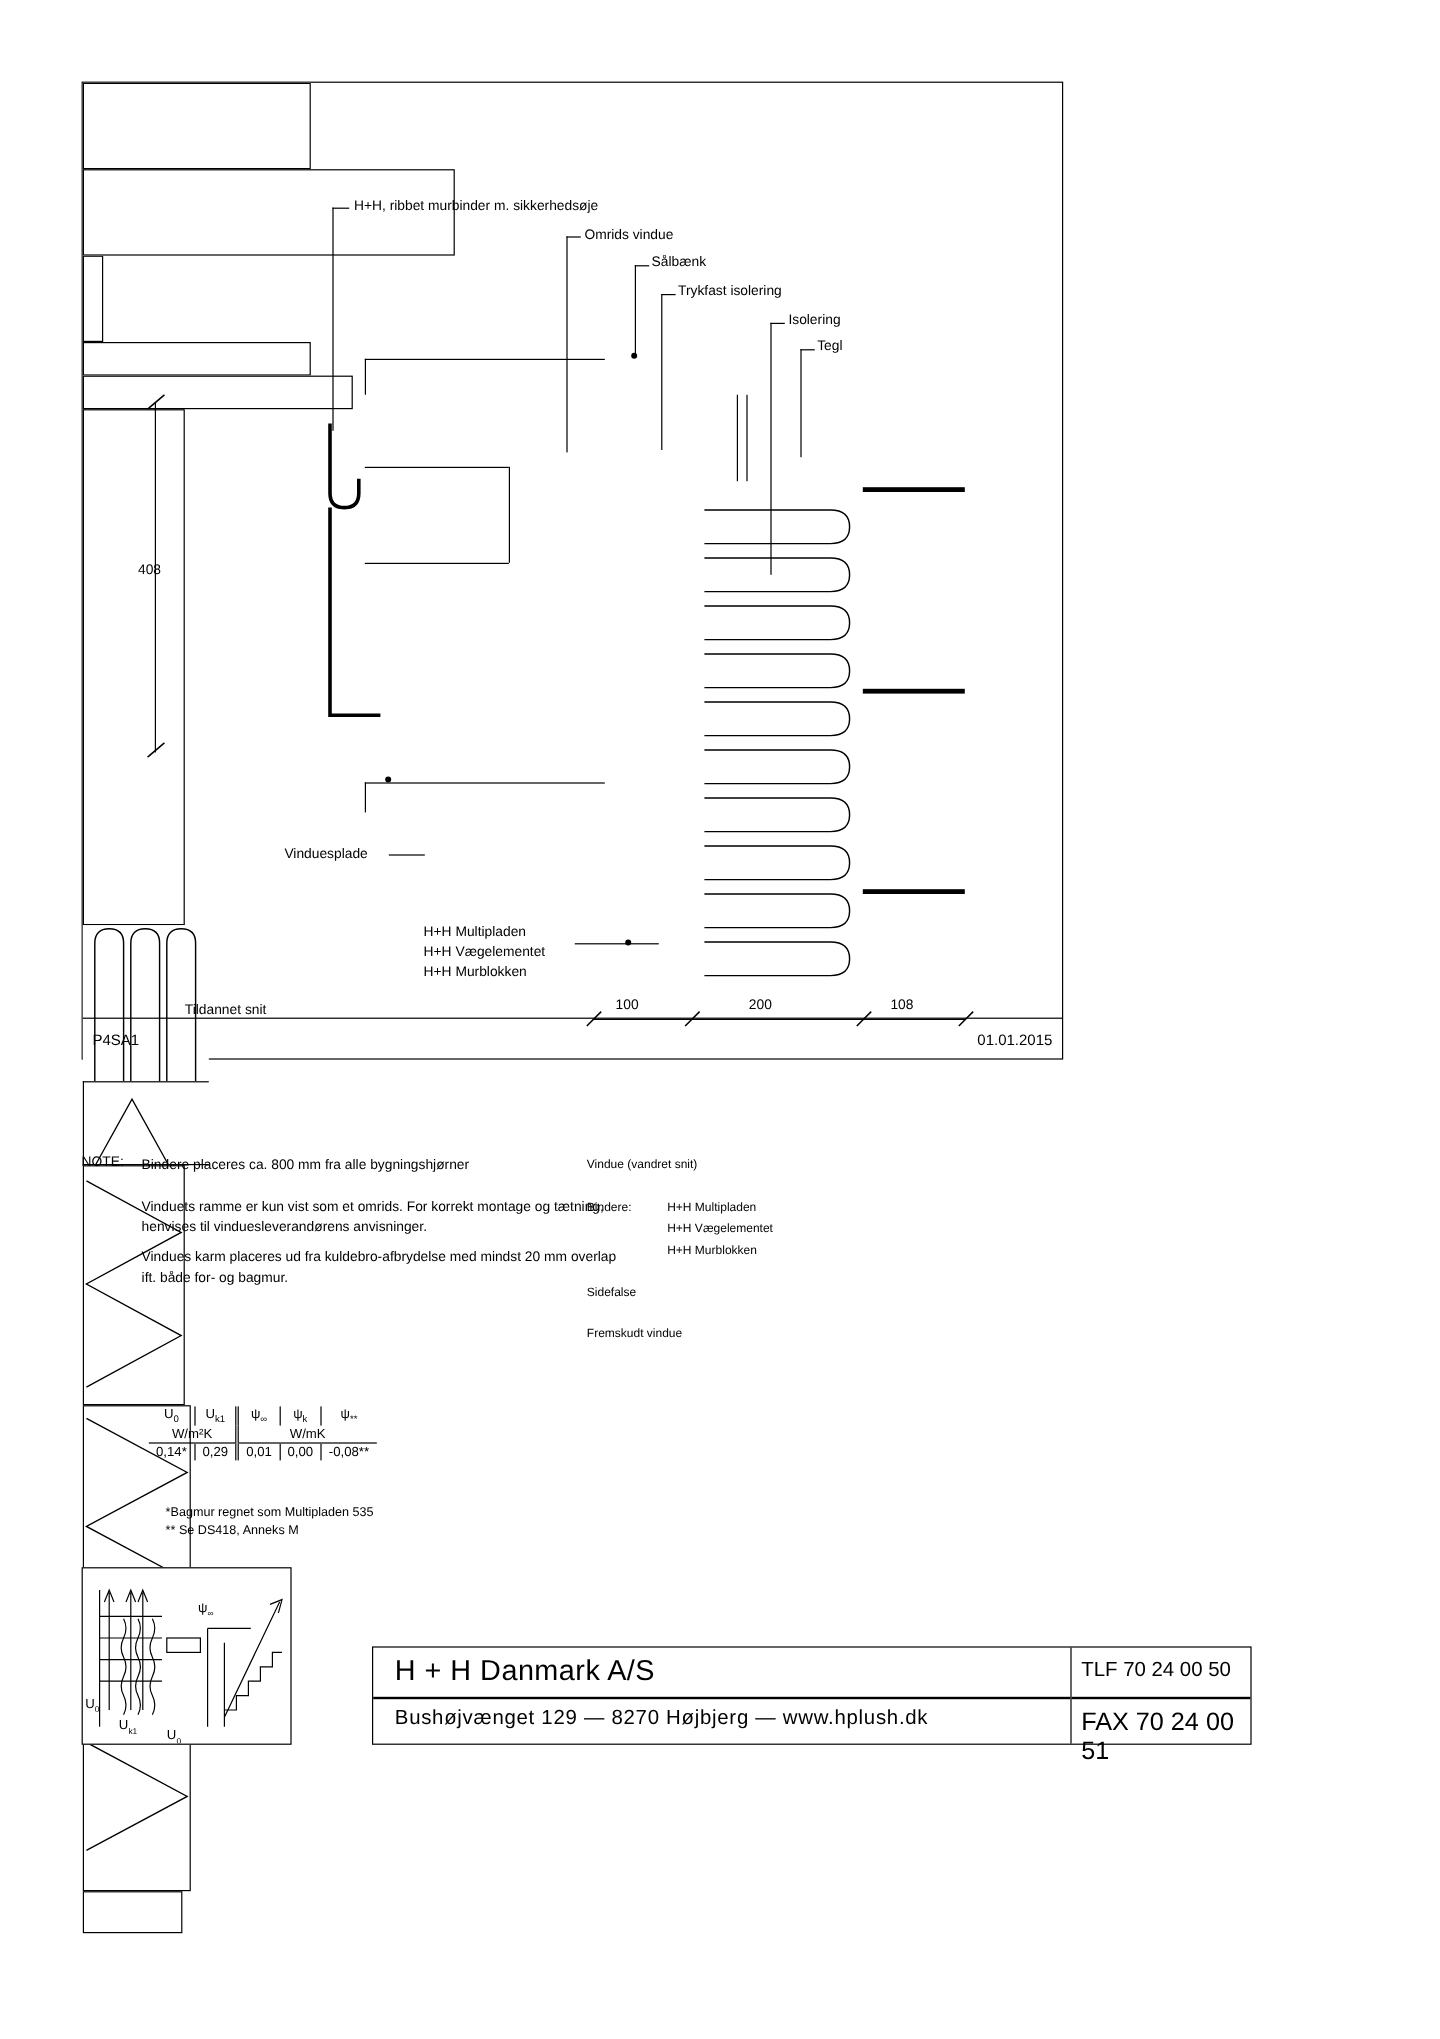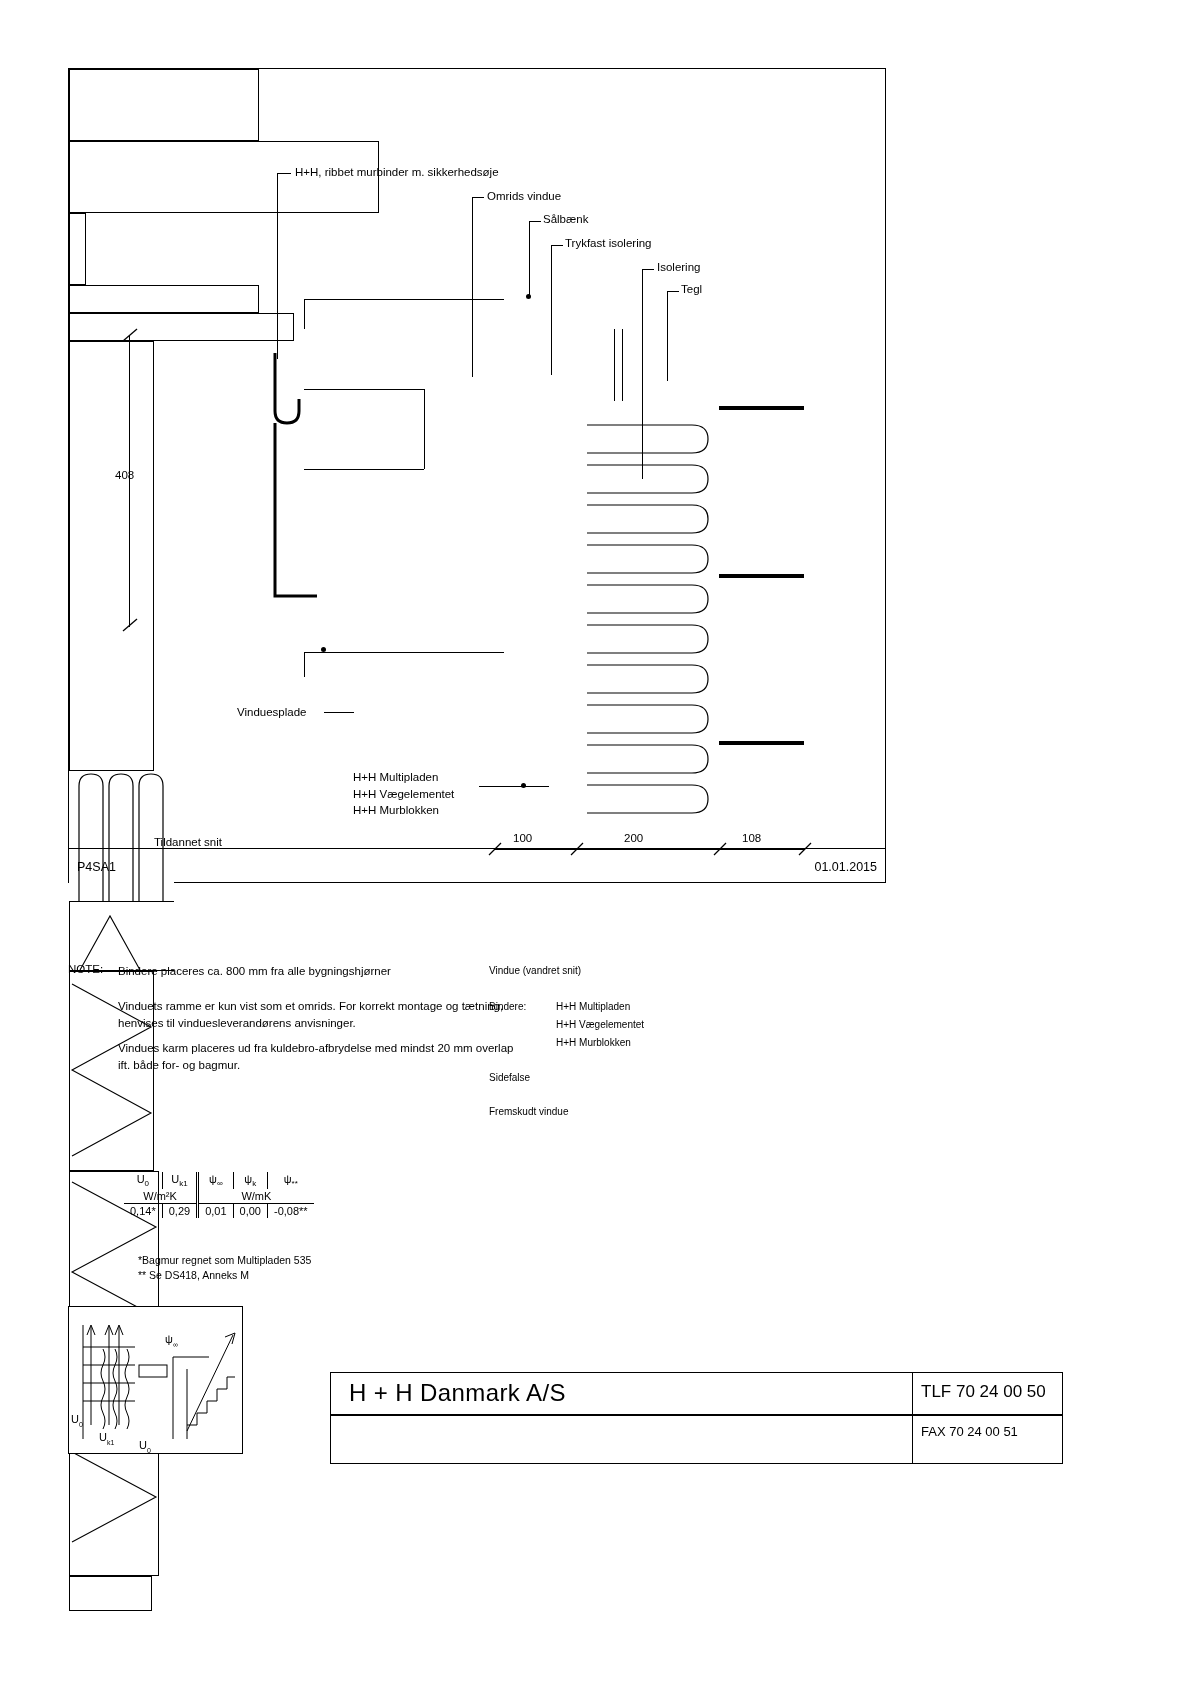--- a/index.html
+++ b/index.html
@@ -45,28 +45,28 @@
   .dbl{border-left:3px double #000;}
   .sgl{border-left:1px solid #000;}
   .topline td{border-top:1.2px solid #000;}
   .sub{font-size:8px;vertical-align:sub;}
   .footnote{position:absolute;left:118px;top:1253px;font-size:10.5px;line-height:1.45;margin-left:20px;}
 
   
   .legendbox{position:absolute;left:68px;top:1306px;width:175px;height:148px;border:1.4px solid #000;box-sizing:border-box;background:#fff;}
 
   
-  .titleblock{position:absolute;left:310px;top:1372px;width:733px;height:92px;border:1.5px solid #000;box-sizing:border-box;display:flex;margin-left:20px;}
+  .titleblock{position:absolute;left:310px;top:1372px;width:733px;height:82px;border:1.5px solid #000;box-sizing:border-box;display:flex;}
   .tb-left{flex:1;position:relative;}
   .tb-right{width:150px;border-left:1.5px solid #000;box-sizing:border-box;position:relative;}
   .tb-mid{position:absolute;left:0;right:0;top:41px;height:1.5px;background:#000;}
   .company{position:absolute;left:18px;top:6px;font-size:24px;letter-spacing:.4px;}
   .address{position:absolute;left:18px;top:49px;font-size:17px;letter-spacing:.6px;}
   .tlf{position:absolute;left:8px;top:9px;font-size:17px;}
-  .fax{position:absolute;left:8px;top:51px;font-size:13px;}
+  .fax{position:absolute;left:8px;top:51px;font-size:21px;}
 
   .dimtxt{position:absolute;font-size:11.5px;}
 </style>
 </head>
 <body>
 
 <div class="page">
 
   <div class="frame">
     <div class="inner-line"></div>
@@ -301,20 +301,21 @@
       <text x="78" y="146" font-family="Liberation Sans, sans-serif" font-size="7">0</text>
       <text x="96" y="36" font-family="Liberation Sans, sans-serif" font-size="11">ψ</text>
       <text x="104" y="40" font-family="Liberation Sans, sans-serif" font-size="7">∞</text>
     </svg>
   </div>
 
   <div class="titleblock">
     <div class="tb-left">
       <div class="tb-mid"></div>
       <div class="company">H + H Danmark A/S</div>
+      <div class="address">Bushøjvænget  129  —  8270  Højbjerg  —  www.hplush.dk</div>
     </div>
     <div class="tb-right">
       <div class="tb-mid"></div>
       <div class="tlf">TLF 70 24 00 50</div>
       <div class="fax">FAX 70 24 00 51</div>
     </div>
   </div>
 
 </div>
 

